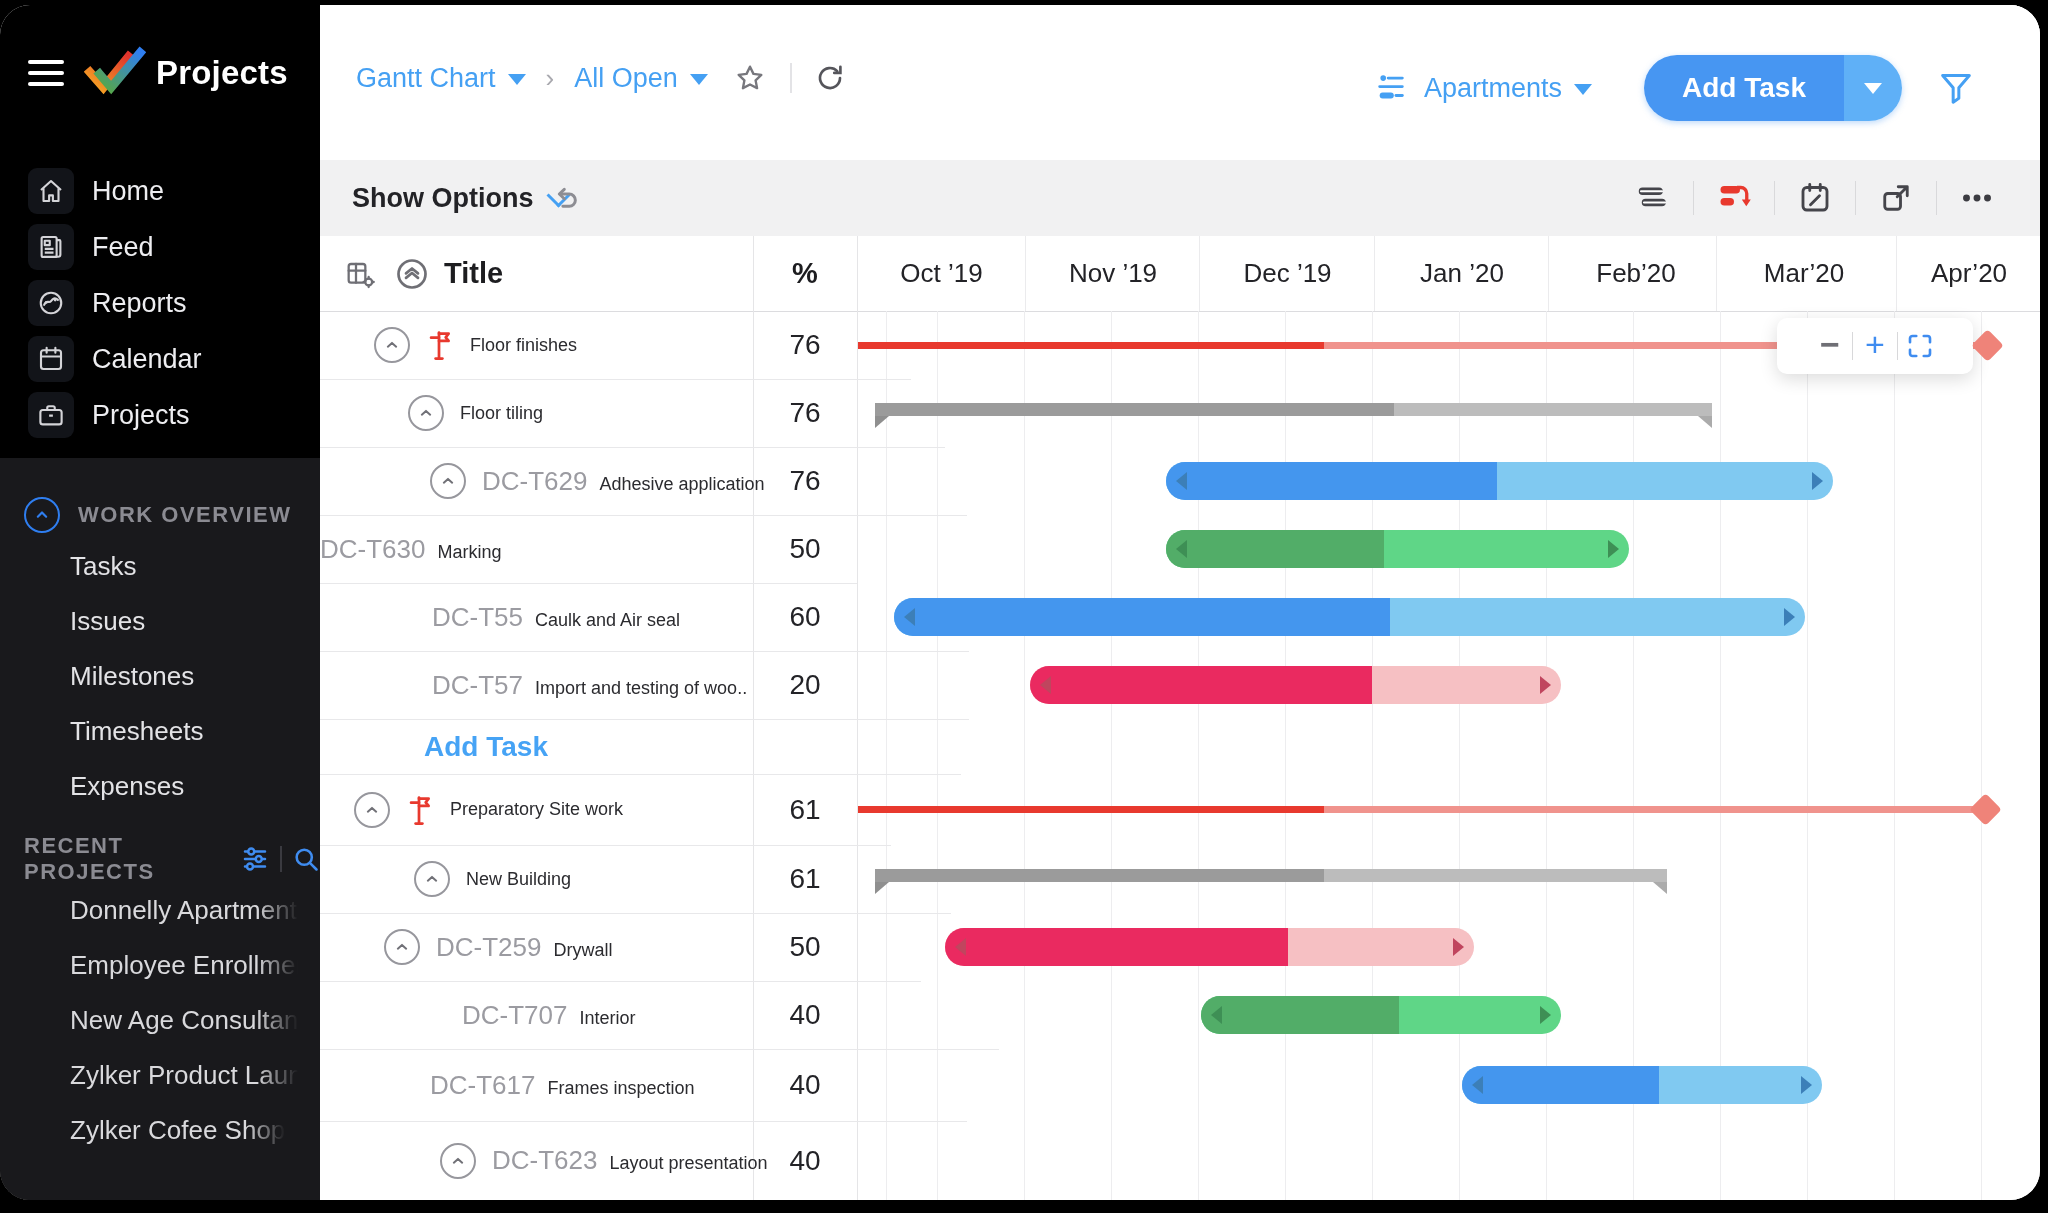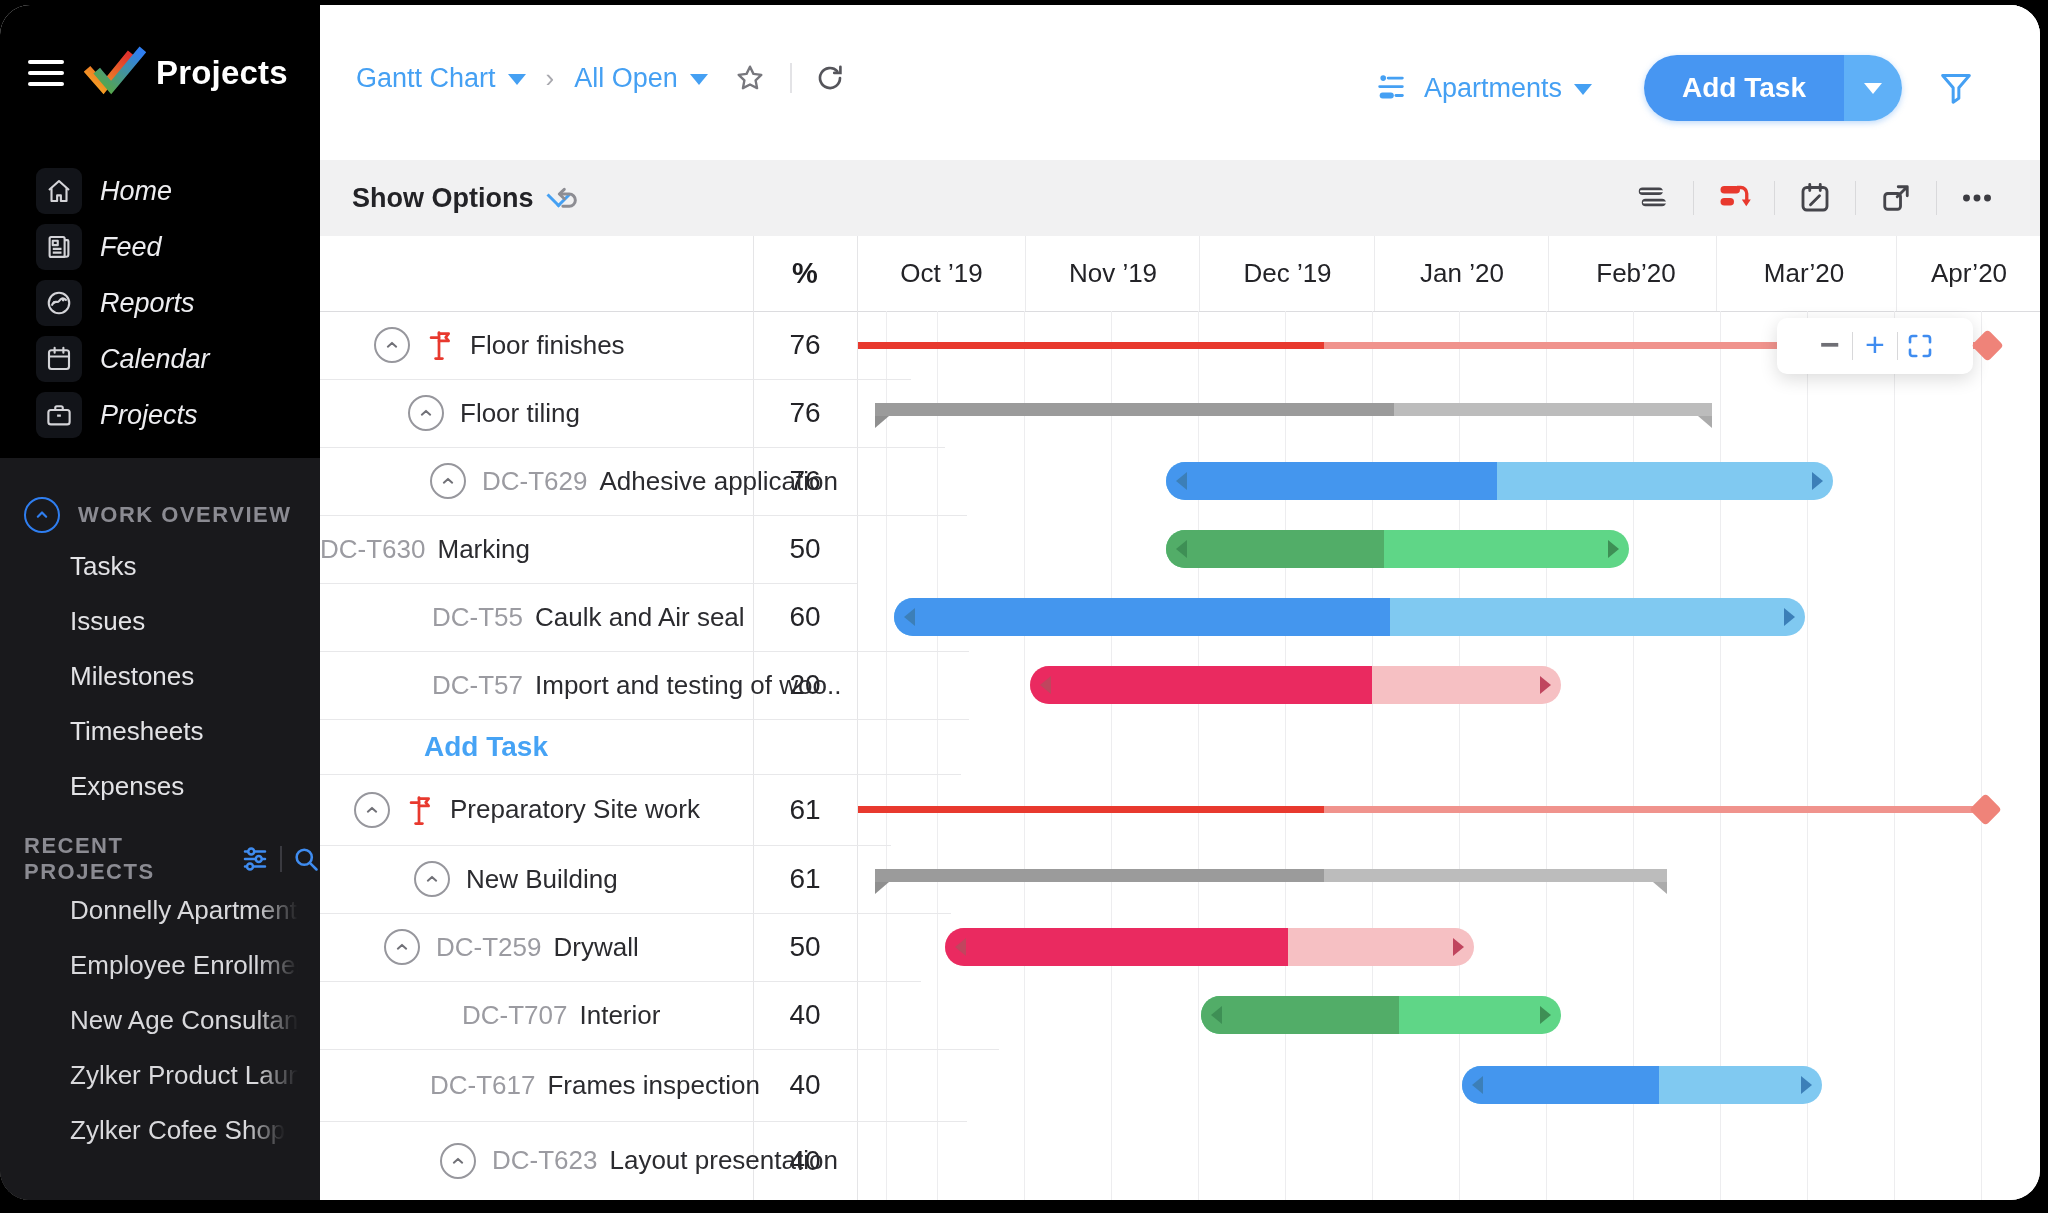--- a/index.html
+++ b/index.html
@@ -7,21 +7,21 @@
   .window{position:absolute;left:0;top:5px;right:8px;bottom:13px;background:#fff;border-radius:30px;overflow:hidden;}
 
   
   .sidebar{position:absolute;left:0;top:0;bottom:0;width:320px;background:#000;}
   .sidebar-lower{position:absolute;left:0;top:453px;right:0;bottom:0;background:#19191c;}
   .side-head{position:absolute;left:0;top:38px;height:60px;width:100%;display:flex;align-items:center;}
   .hamburger{margin-left:28px;width:36px;display:flex;flex-direction:column;gap:7px;cursor:pointer;}
   .hamburger i{display:block;height:4px;background:#fff;border-radius:2px;}
   .logo-mark{margin-left:20px;width:62px;height:56px;}
   .logo-text{color:#fff;font-size:33px;font-weight:bold;margin-left:10px;letter-spacing:.2px;}
-  .nav{position:absolute;left:12px;top:158px;width:100%;font-style:italic;}
+  .nav{position:absolute;left:4px;top:158px;width:100%;}
   .nav-item{height:56px;display:flex;align-items:center;color:#ededf0;font-size:27px;cursor:pointer;}
   .nav-item .tile{width:46px;height:46px;margin-left:24px;border-radius:9px;background:#121419;display:flex;align-items:center;justify-content:center;color:#d4d4d8;}
   .nav-item .lbl{margin-left:18px;}
   .section{position:absolute;left:0;width:100%;}
   .sec-head{display:flex;align-items:center;height:48px;}
   .sec-head .circ{margin-left:24px;}
   .sec-title{color:#8b8b92;font-size:22px;font-weight:bold;letter-spacing:1.5px;margin-left:18px;}
   .sub-list .sub-item{height:55px;display:flex;align-items:center;padding-left:70px;color:#e3e3e6;font-size:26px;cursor:pointer;}
   .proj-list .sub-item{color:#d9d9dc;}
   .proj-list .sub-item span{display:block;max-width:228px;white-space:nowrap;overflow:hidden;
@@ -65,21 +65,21 @@
   .gh-pct{position:absolute;left:433px;top:0;bottom:0;width:104px;display:flex;align-items:center;justify-content:center;font-size:29px;font-weight:bold;color:#1d1d20;}
   .months{position:absolute;left:538px;top:0;bottom:0;right:0;}
   .month{position:absolute;top:0;bottom:0;display:flex;align-items:center;justify-content:center;font-size:26px;color:#232327;border-left:1px solid #ebebed;white-space:nowrap;overflow:hidden;}
   .month:first-child{border-left:none;}
 
   .vline{position:absolute;top:231px;bottom:0;width:1px;background:#e5e5e7;}
   .rows{position:absolute;left:0;top:306px;right:0;bottom:0;}
   .row .lcell{position:absolute;left:0;width:537px;border-bottom:1px solid #e8e8ea;display:flex;align-items:center;}
   .row .pct{position:absolute;left:433px;width:104px;display:flex;align-items:center;justify-content:center;font-size:28px;color:#232327;}
   .tcode{color:#9b9ba1;font-size:26px;margin-right:12px;}
-  .tname{color:#2b2b2f;font-size:26px;white-space:nowrap;overflow:hidden;max-width:300px;}
+  .tname{color:#2b2b2f;font-size:18px;white-space:nowrap;overflow:hidden;max-width:300px;}
   .circ{width:36px;height:36px;border:2px solid #97979d;border-radius:50%;box-sizing:border-box;display:inline-flex;align-items:center;justify-content:center;color:#717177;flex:none;cursor:pointer;}
   .circ.blue{border-color:#2f7ef0;color:#2f7ef0;}
   .flag{color:#e8392e;margin-left:14px;flex:none;}
   .addtask-link{color:#46a3f5;font-size:28px;font-weight:bold;cursor:pointer;}
 
   
   .chart{position:absolute;left:538px;top:306px;right:0;bottom:0;overflow:hidden;
      background-image:repeating-linear-gradient(to right,#ededef 0 1px,transparent 1px 87px);
      background-position:79px 0;}
   .bar{position:absolute;height:38px;border-radius:19px;}
@@ -359,20 +359,37 @@
           <svg viewBox="0 0 24 24" width="36" height="36" fill="#3c3c42">
               <circle cx="5" cy="12" r="2.3"></circle>
               <circle cx="12" cy="12" r="2.3"></circle>
               <circle cx="19" cy="12" r="2.3"></circle>
             </svg>
         </span>
       </div>
     </div>
 
     <div class="grid-header">
+      <div class="gh-title">
+        <span class="gh-ico">
+          <svg viewBox="0 0 24 24" width="32" height="32" fill="none" stroke="currentColor" stroke-width="1.7" stroke-linecap="round">
+              <rect x="3.5" y="4.5" width="12.5" height="14" rx="1.8"></rect>
+              <path d="M3.5 9.5h12.5M9 4.5v14"></path>
+              <circle cx="18.5" cy="18" r="2.6"></circle>
+              <path d="M18.5 14.2v1.2M18.5 20.6v1.2M14.7 18h1.2M21.1 18h1.2"></path>
+            </svg>
+        </span>
+        <span class="gh-ico" style="margin-left:18px;">
+          <svg viewBox="0 0 24 24" width="36" height="36" fill="none" stroke="currentColor" stroke-width="1.8" stroke-linecap="round" stroke-linejoin="round">
+              <circle cx="12" cy="12" r="9"></circle>
+              <path d="M8 13.8l4-3.3 4 3.3M8 16.8l4-3.3 4 3.3" transform="translate(0,-2.2)"></path>
+            </svg>
+        </span>
+        <span class="t">Title</span>
+      </div>
       <div class="gh-pct">%</div>
       <div class="months">
           <div class="month" style="left: 0px; width: 167px;">Oct ’19</div>
           <div class="month" style="left: 167px; width: 174px;">Nov ’19</div>
           <div class="month" style="left: 341px; width: 175px;">Dec ’19</div>
           <div class="month" style="left: 516px; width: 174px;">Jan ’20</div>
           <div class="month" style="left: 690px; width: 174px;">Feb’20</div>
           <div class="month" style="left: 858px; width: 174px;">Mar’20</div>
           <div class="month" style="left: 1038px; width: 144px;">Apr’20</div>
         </div>

